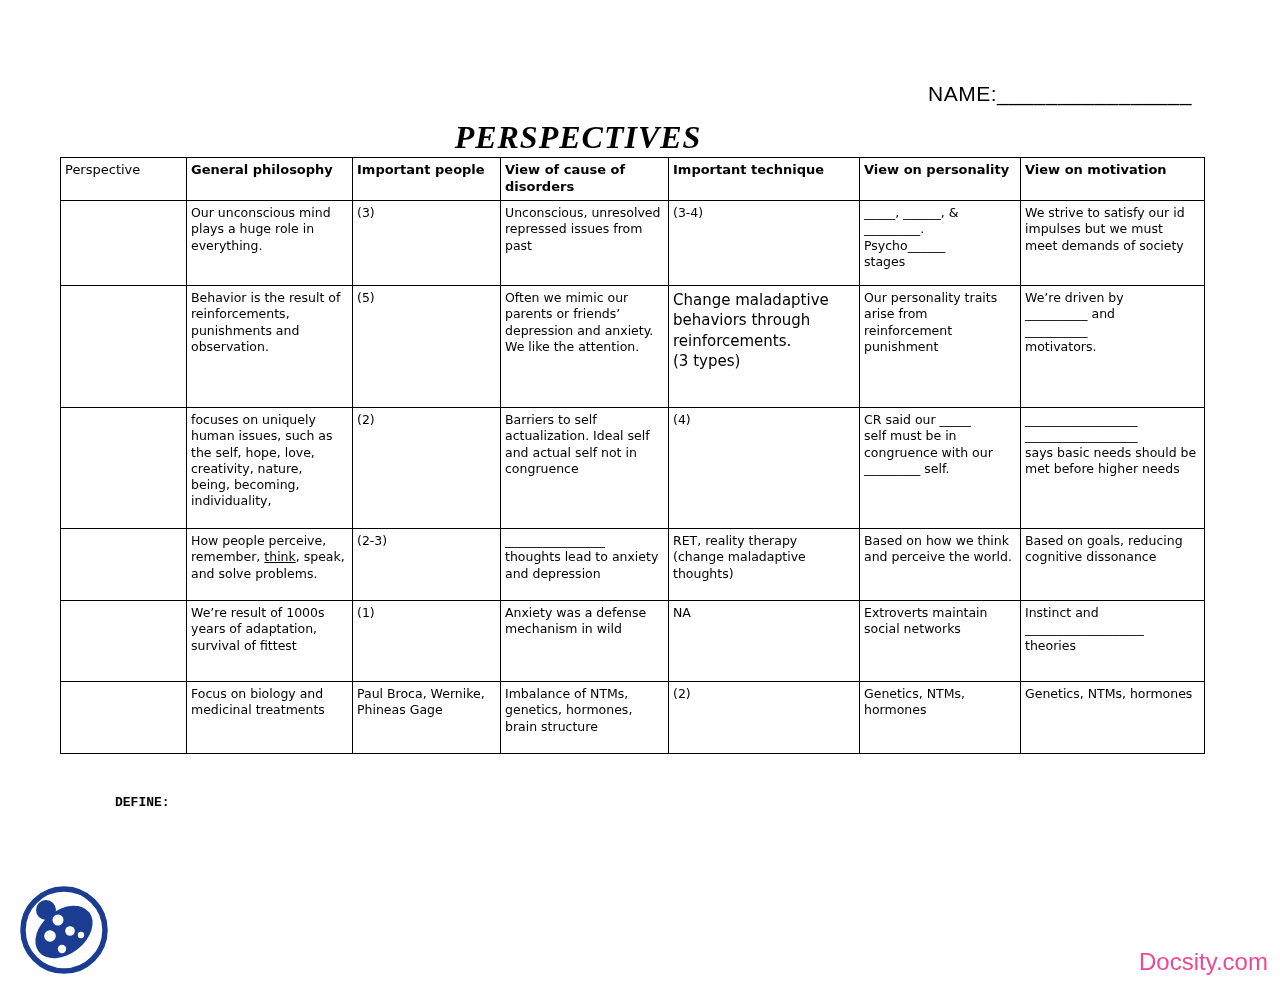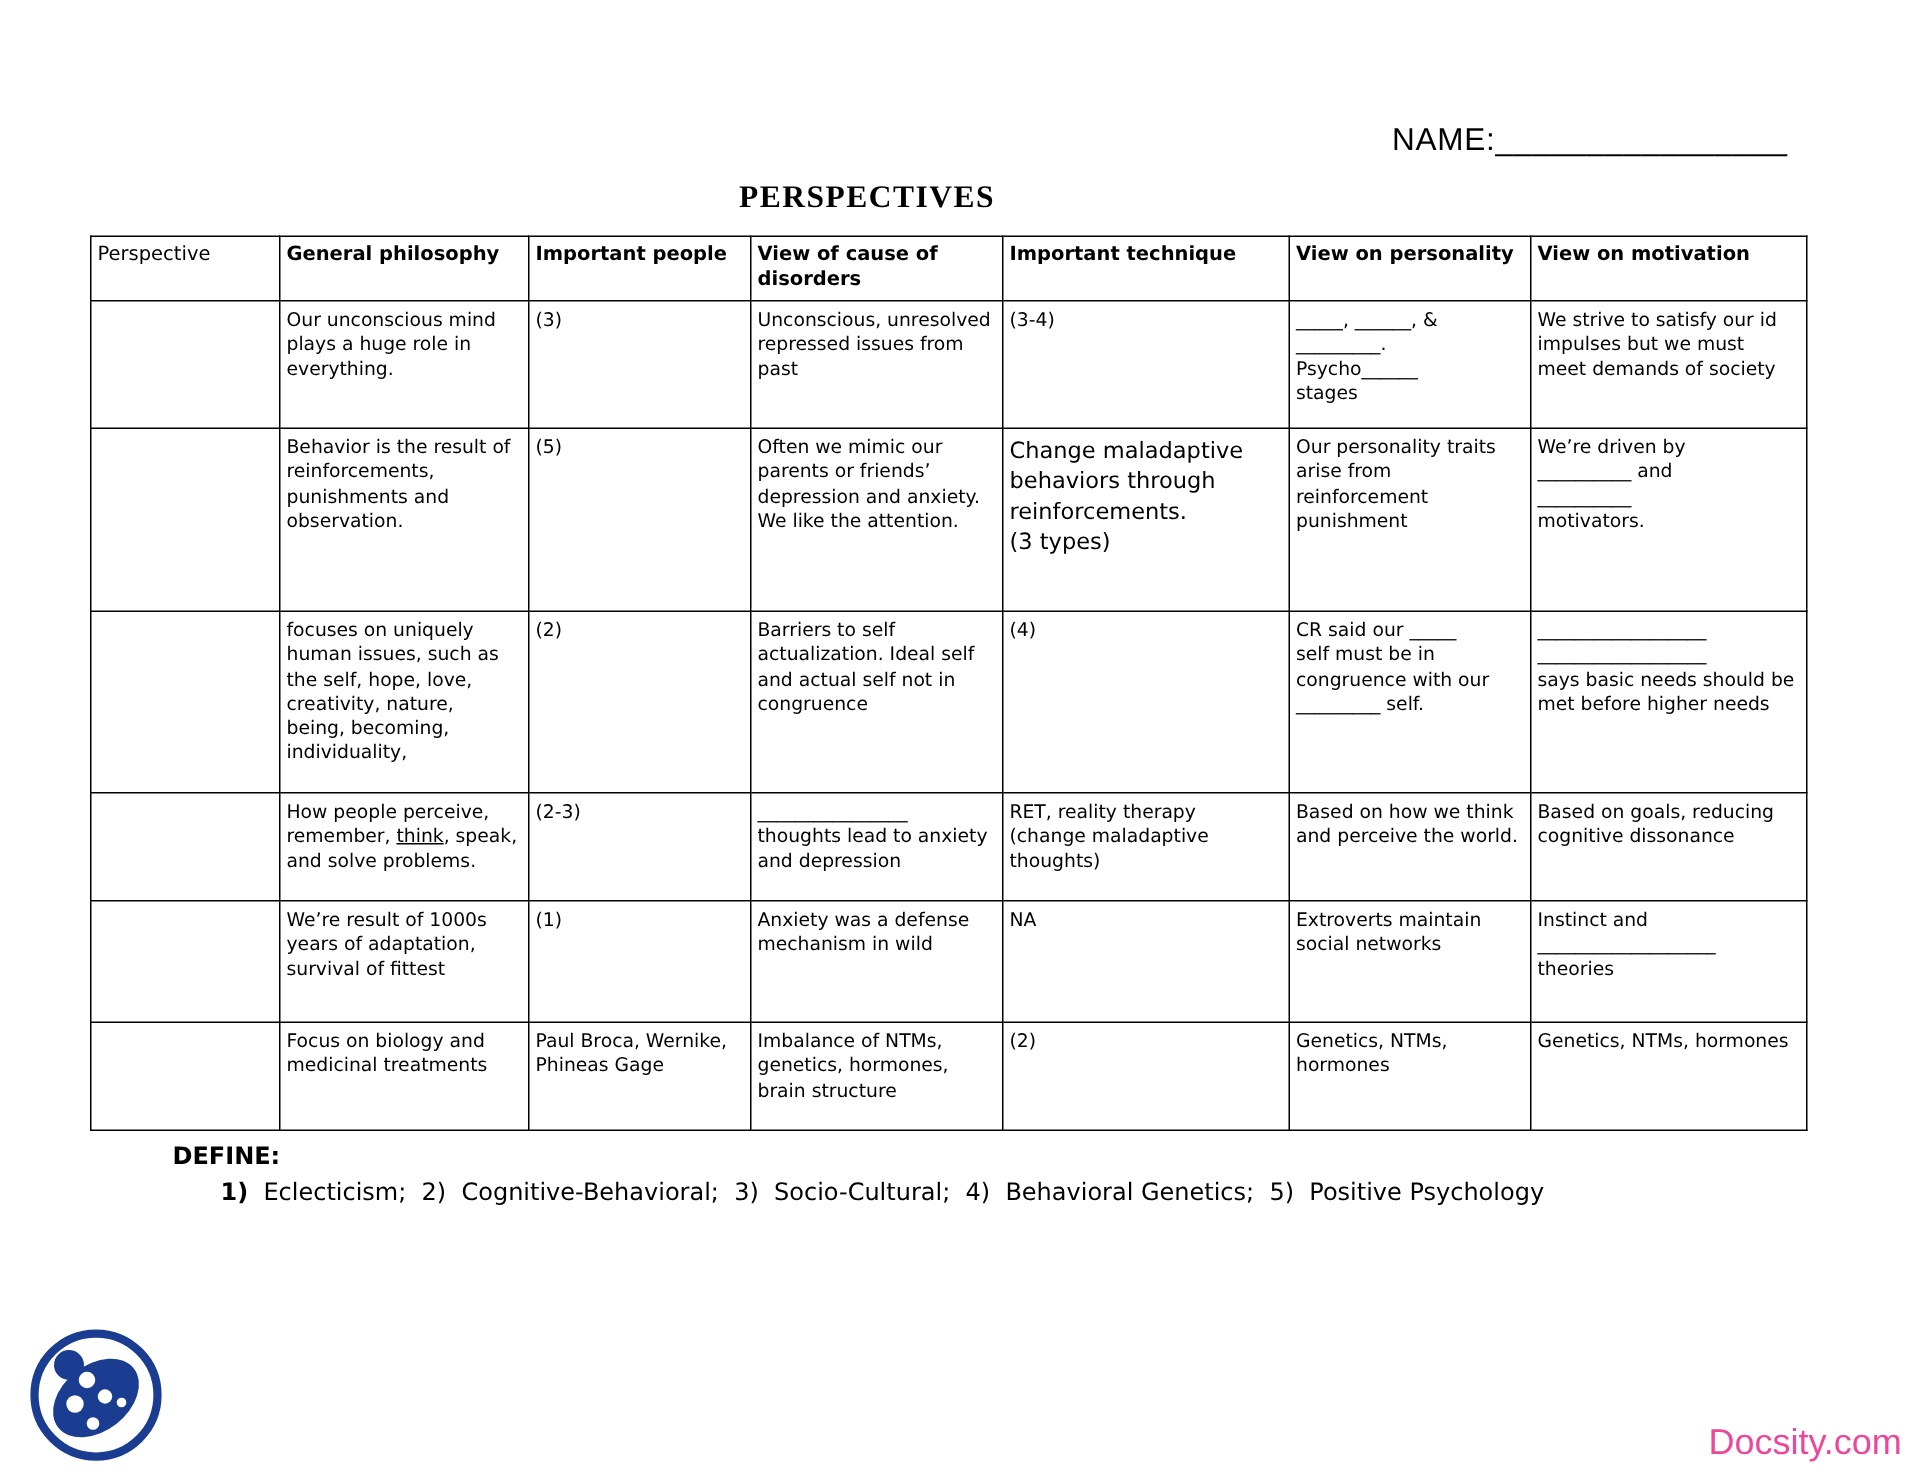--- a/index.html
+++ b/index.html
@@ -6,21 +6,21 @@
   body {
     width:1280px; height:989px; background:#ffffff; position:relative;
     font-family:"DejaVu Sans", sans-serif; color:#000; overflow:hidden;
   }
   .name-line {
     position:absolute; top:82px; left:928px;
     font-family:Liberation Sans, sans-serif; font-size:21px; letter-spacing:.5px;
   }
   .page-title {
     position:absolute; top:119px; left:0; width:1156px; text-align:center;
-    font-family:"Liberation Serif", serif; font-weight:bold; font-size:21px; letter-spacing:1px;
+    font-family:"Liberation Serif", serif; font-weight:bold; font-size:32px; letter-spacing:1px;font-style:italic;
   }
   table.grid {
     position:absolute; left:60px; top:157px;
     border-collapse:collapse; table-layout:fixed;
   }
   .grid th, .grid td {
     border:1px solid #000; vertical-align:top; text-align:left;
     padding:4px 7px 2px 4px; font-size:12.5px; line-height:1.3;
     white-space:pre-wrap; overflow:hidden;
   }
@@ -28,21 +28,21 @@
   .grid th.regular { font-weight:normal; }
   .grid td.small { font-size:15px; line-height:1.35; }
   .u { text-decoration:underline; }
   tr.hdr  { height:43px; }
   tr.r0 { height:85px; }
   tr.r1 { height:122px; }
   tr.r2 { height:121px; }
   tr.r3 { height:72px; }
   tr.r4 { height:81px; }
   tr.r5 { height:72px; }
-  .define { position:absolute; left:115px; top:761px; font-size:16px; }
+  .define { position:absolute; left:115px; top:795px; font-size:13px;font-family:Liberation Mono, monospace; }
   .define-label { font-weight:bold; }
   .define-items { margin-top:5px; padding-left:32px; white-space:pre-wrap; }
   .define-num { font-weight:bold; }
   .logo { position:absolute; left:17px; top:883px; width:94px; height:94px; }
   .docsity {
     position:absolute; left:1139px; top:948px;
     font-family:"Liberation Sans", sans-serif; font-size:24px; color:#ec4899;
     text-decoration:none; cursor:pointer;
   }
 </style>
@@ -141,21 +141,20 @@
     <td>Imbalance of NTMs, genetics, hormones, brain structure</td>
     <td>(2)</td>
     <td>Genetics, NTMs, hormones</td>
     <td>Genetics, NTMs, hormones</td>
   </tr>
 </tbody>
   </table>
 
 <div class="define">
   <div class="define-label">DEFINE:</div>
-  <div class="define-items"><span class="define-num">1)</span><span>  Eclecticism;  2)  Cognitive-Behavioral;  3)  Socio-Cultural;  4)  Behavioral Genetics;  5)  Positive Psychology</span></div>
 </div>
 
 <svg class="logo" viewBox="0 0 94 94" xmlns="http://www.w3.org/2000/svg">
   <circle cx="47" cy="47" r="41" fill="none" stroke="#1b3d91" stroke-width="5.5"></circle>
   <g>
     <g transform="rotate(-38 47 49)">
       <ellipse cx="47" cy="49" rx="32" ry="22" fill="#1b3d91"></ellipse>
     </g>
     <circle cx="29" cy="27" r="10" fill="#1b3d91"></circle>
     <circle cx="41" cy="37" r="5.5" fill="#ffffff"></circle>

